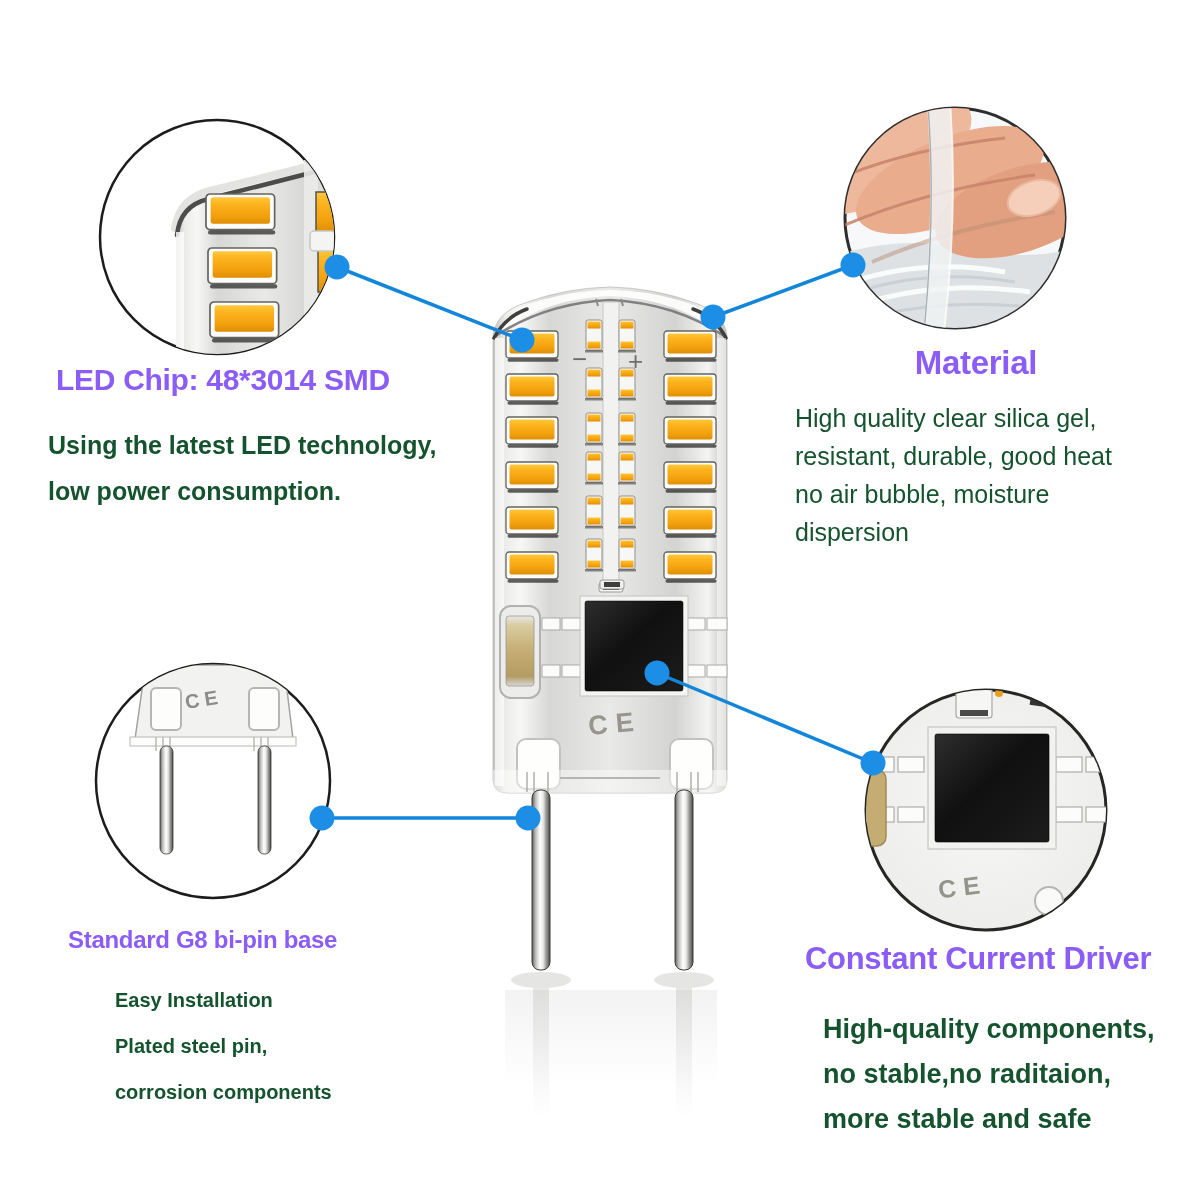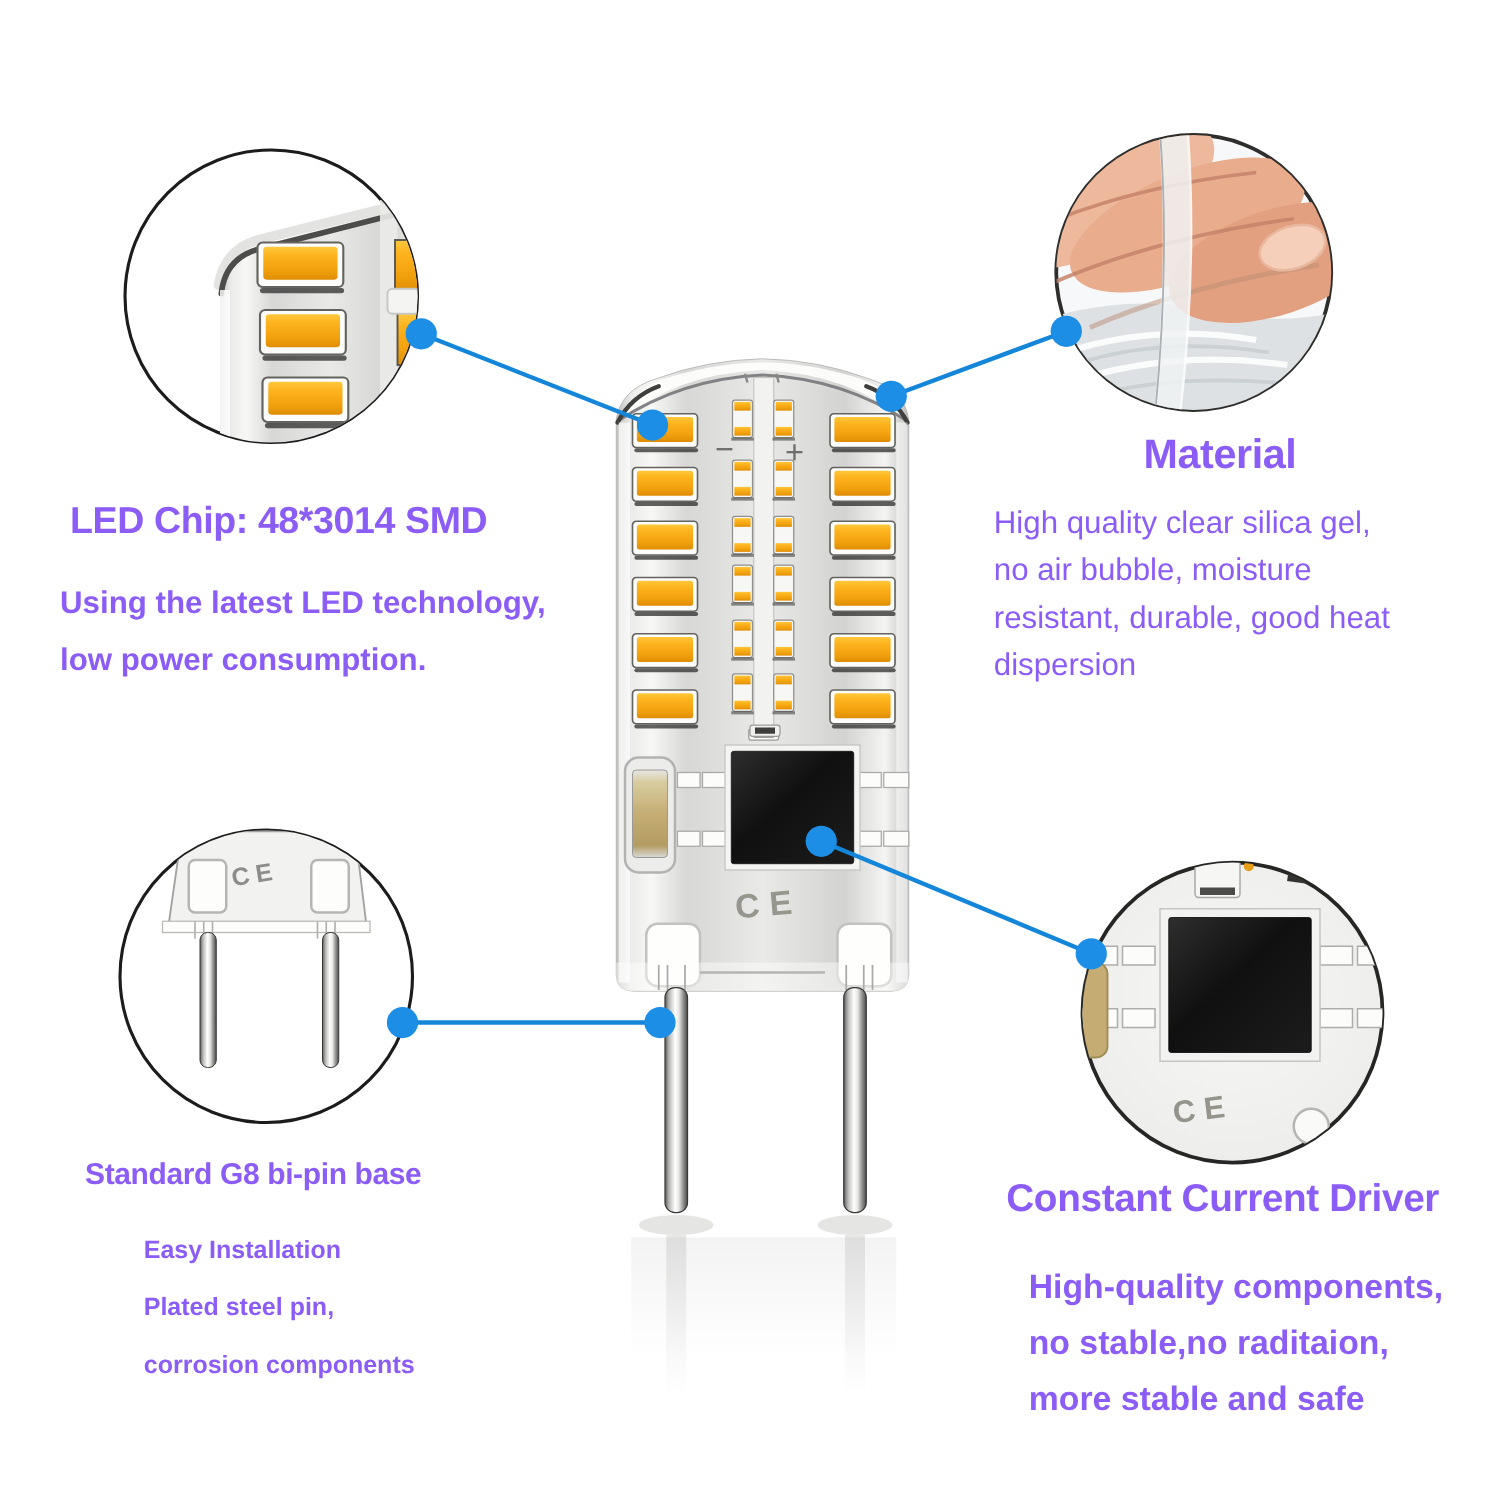--- a/index.html
+++ b/index.html
@@ -3,22 +3,22 @@
 <meta charset="utf-8">
 <style>
   html,body{margin:0;padding:0;background:#ffffff;}
   .canvas{
     position:relative;width:1200px;height:1200px;background:#ffffff;
     font-family:"Liberation Sans",sans-serif;color:#141414;overflow:hidden;
   }
   .art{position:absolute;left:0;top:0;}
   .callout{position:absolute;}
   .callout h2{margin:0;font-weight:700;letter-spacing:-0.3px;color:#8b5cf6;}
-  .callout p{margin:0;color:#8b5cf6;}
-  .co-led{left:48px;top:400px;width:450px;}
+  .callout p{margin:0;color:#14532d;}
+  .co-led{left:48px;top:363px;width:450px;}
   .co-led h2{font-size:30px;margin:0 0 25px 8px;}
   .co-led p{font-size:25px;font-weight:700;line-height:46px;}
   .co-mat{left:795px;top:344px;width:362px;}
   .co-mat h2{font-size:33px;text-align:center;margin:0 0 17px 0;font-weight:700;}
   .co-mat p{font-size:25px;font-weight:500;line-height:38px;}
   .co-base{left:68px;top:926px;width:420px;}
   .co-base h2{font-size:24px;margin:0 0 23px 0;}
   .co-base .body{margin-left:47px;}
   .co-base p{font-size:20px;font-weight:700;line-height:46px;}
   .co-drv{left:805px;top:941px;width:380px;}
@@ -307,22 +307,22 @@
 
 <div class="callout co-led">
   <h2>LED Chip: 48*3014 SMD</h2>
   <p>Using the latest LED technology,</p>
   <p>low power consumption.</p>
 </div>
 
 <div class="callout co-mat">
   <h2>Material</h2>
   <p>High quality clear silica gel,</p>
+  <p>resistant, durable, good heat</p>
   <p>no air bubble, moisture</p>
-  <p>resistant, durable, good heat</p>
   <p>dispersion</p>
 </div>
 
 <div class="callout co-base">
   <h2>Standard G8 bi-pin base</h2>
   <div class="body">
     <p>Easy Installation</p>
     <p>Plated steel pin,</p>
     <p>corrosion components</p>
   </div>

